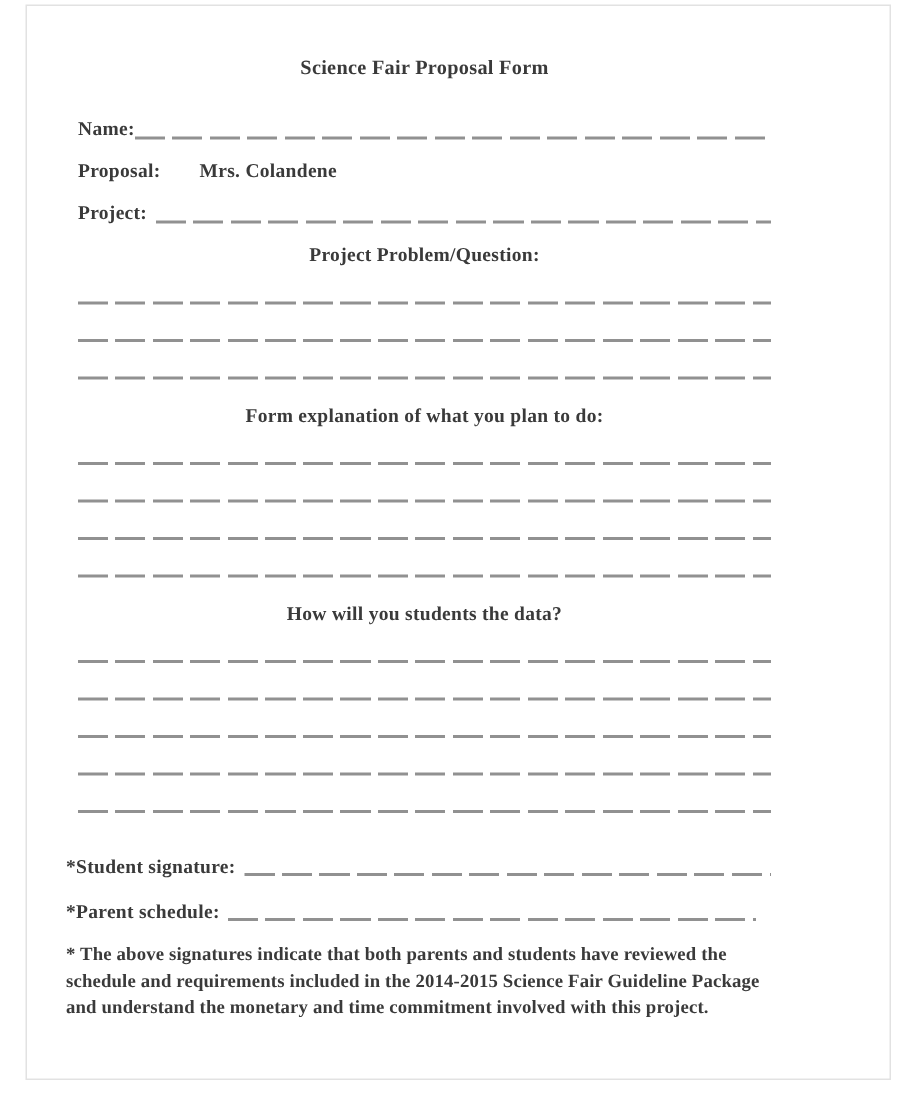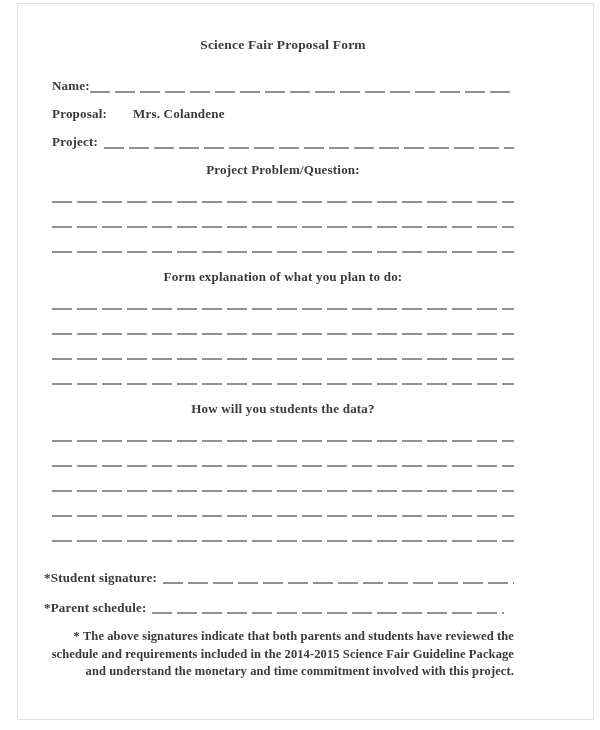--- a/index.html
+++ b/index.html
@@ -76,21 +76,20 @@
     line-height:16px;
     white-space:nowrap;
   }
   .sig-row .fill{margin-bottom:2px;}
   .sig-row.parent .fill{margin-right:10px;}
   .footnote{
     margin:10px 0 0 -8px;
     font-size:12.5px;
     line-height:17.5px;
     letter-spacing:.1px;
-    text-align:right;
   }
 </style>
 </head>
 <body>
 
 <div class="page">
   <div class="page-frame"></div>
   <div class="content">
 
     <h1 class="title">Science Fair Proposal Form</h1>

